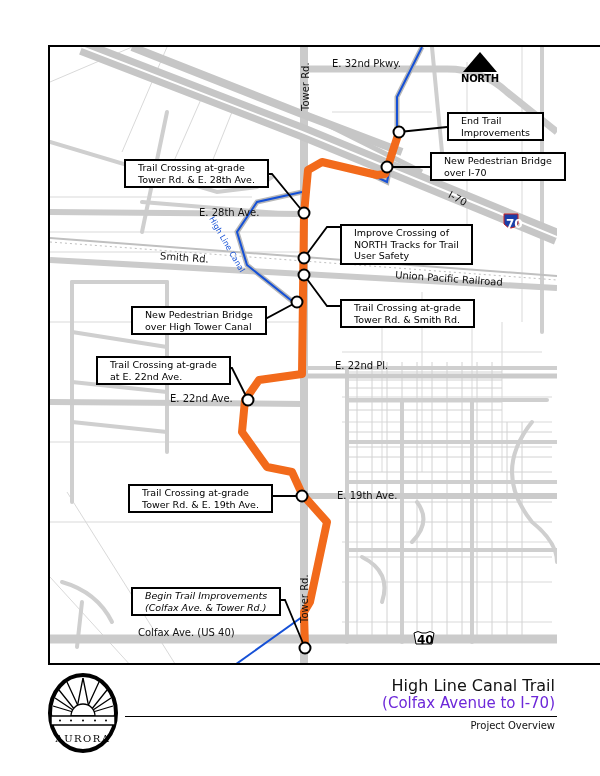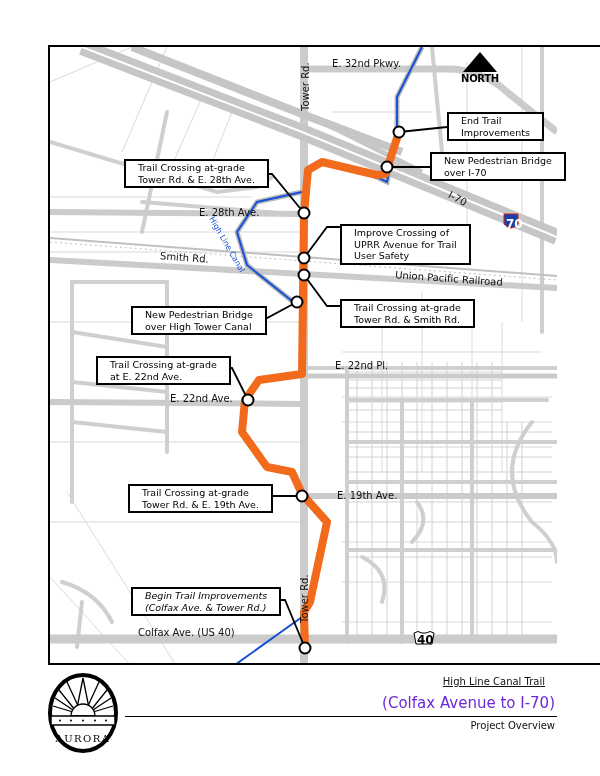--- a/index.html
+++ b/index.html
@@ -5,21 +5,21 @@
   html, body { margin: 0; padding: 0; background: #ffffff; }
   body { width: 600px; height: 776px; position: relative; overflow: hidden; font-family: "DejaVu Sans", sans-serif; }
   #map-frame { position: absolute; left: 48px; top: 45px; width: 587px; height: 620px; border: 2px solid #000; box-sizing: border-box; overflow: hidden; background: #fff; }
   #map-svg { position: absolute; left: 0; top: 0; }
   .callout { position: absolute; background: #fff; border: 2px solid #000; font-size: 9.5px; line-height: 11.5px; padding: 1px 12px; color: #000; white-space: nowrap; box-sizing: border-box; }
   .street-label { position: absolute; font-size: 10px; color: #111; white-space: nowrap; }
   .street-label.vert { transform-origin: left top; transform: rotate(-90deg); }
   .north { position: absolute; left: 453px; top: 50px; width: 50px; text-align: center; }
   .north-tri { width: 0; height: 0; border-left: 17px solid transparent; border-right: 17px solid transparent; border-bottom: 20px solid #000; margin: 0 auto; }
   .north-label { font-size: 10px; font-weight: bold; letter-spacing: -0.3px; margin-top: 1px; }
-  #footer-title-1 { position: absolute; right: 55px; top: 676px; font-size: 10px; color: #111; text-decoration: underline; }
+  #footer-title-1 { position: absolute; right: 45px; top: 676px; font-size: 16px; color: #111; }
   #footer-title-2 { position: absolute; right: 45px; top: 694px; font-size: 15px; color: #6d28d9; }
   #footer-rule { position: absolute; left: 125px; top: 716px; width: 432px; height: 1px; background: #000; }
   #footer-sub { position: absolute; right: 45px; top: 720px; font-size: 10px; color: #111; }
   #logo { position: absolute; left: 47px; top: 672px; }
   .shield { position: absolute; font-size: 12px; font-weight: bold; }
 </style>
 </head>
 <body>
 
 <div id="map-frame">
@@ -203,21 +203,21 @@
   <div class="callout" style="left:380px;top:105px;">
     <div>New Pedestrian Bridge</div>
     <div>over I-70</div>
   </div>
   <div class="callout" style="left:74px;top:112px;">
     <div>Trail Crossing at-grade</div>
     <div>Tower Rd. &amp; E. 28th Ave.</div>
   </div>
   <div class="callout" style="left:290px;top:177px;">
     <div>Improve Crossing of</div>
-    <div>UPRR Avenue for Trail</div>
+    <div>NORTH Tracks for Trail</div>
     <div>User Safety</div>
   </div>
   <div class="callout" style="left:290px;top:252px;">
     <div>Trail Crossing at-grade</div>
     <div>Tower Rd. &amp; Smith Rd.</div>
   </div>
   <div class="callout" style="left:81px;top:259px;">
     <div>New Pedestrian Bridge</div>
     <div>over High Tower Canal</div>
   </div>

